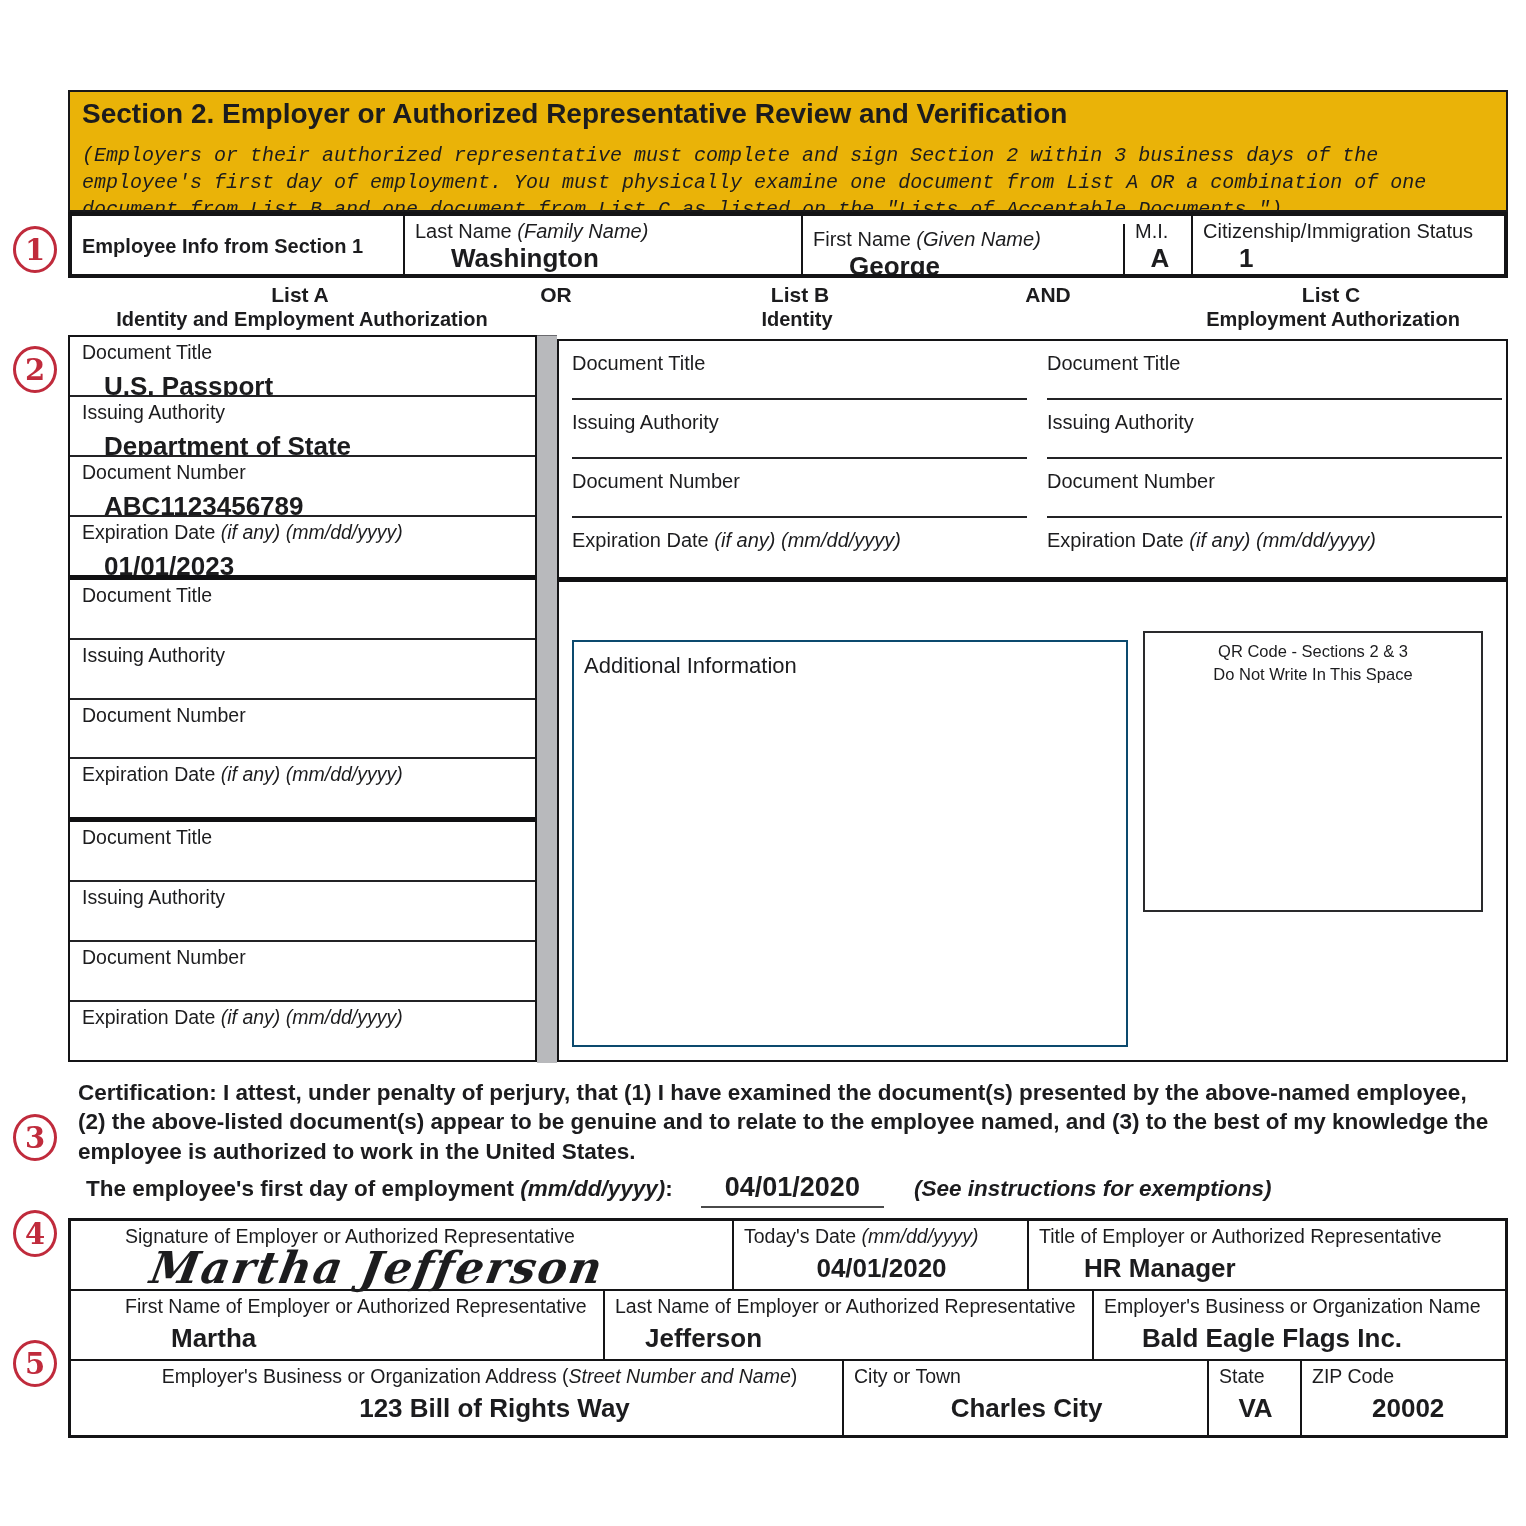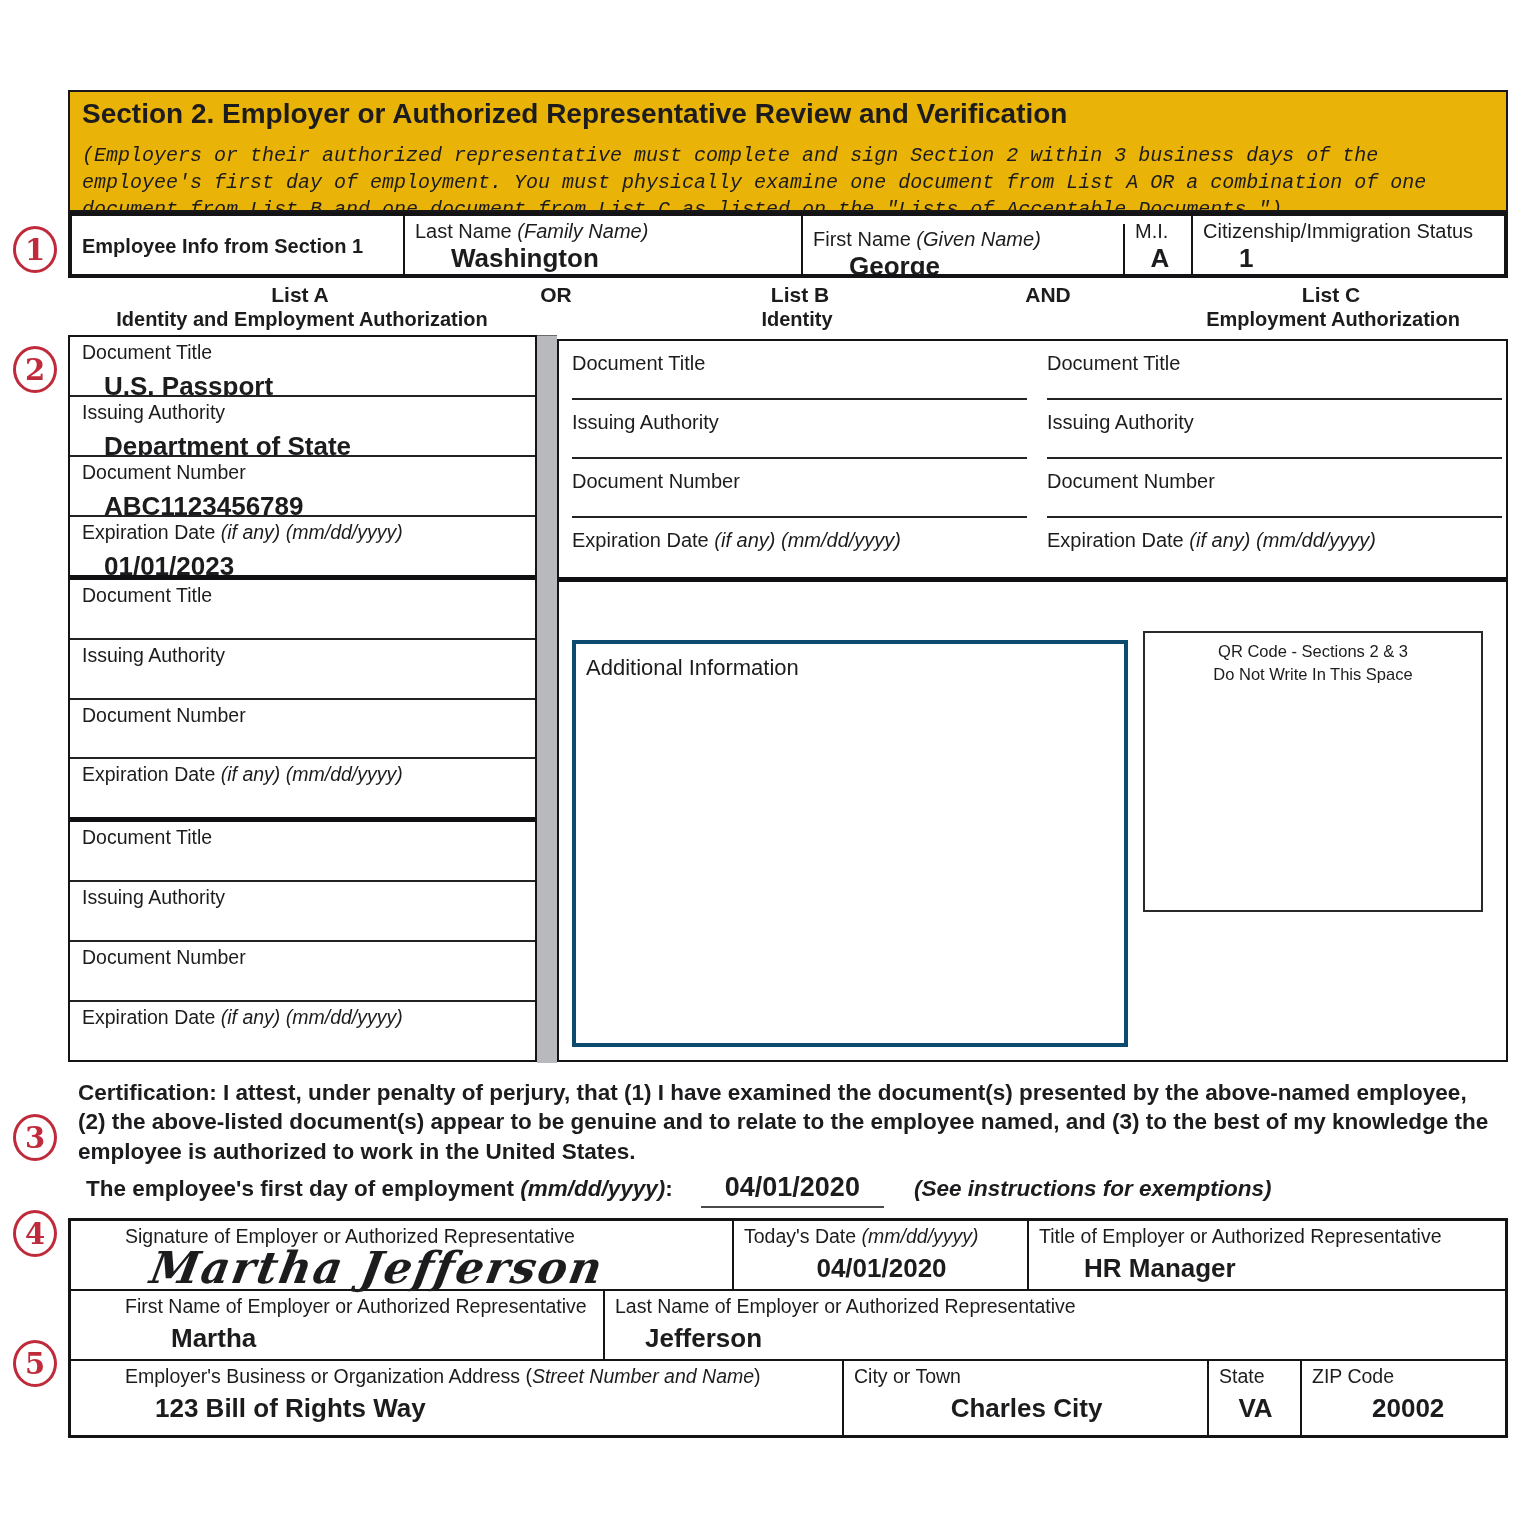--- a/index.html
+++ b/index.html
@@ -51,41 +51,41 @@
   .vbar { left:537px; top:335px; width:20px; height:727px; background:#b8b9bc; border-top:1px solid #6a6a6e; }
 
   
   .rightbox { left:557px; top:339px; width:951px; height:723px; border:2px solid #141416; box-sizing:border-box; background:#fff; }
   .subcol { position:absolute; top:0; }
   .subcol-b { left:13px; width:455px; }
   .subcol-c { left:488px; width:455px; }
   .sub-row { height:59px; box-sizing:border-box; border-bottom:2px solid #232325; padding-top:6px; font-size:20px; }
   .sub-row.last { border-bottom:none; }
   .divider { position:absolute; left:0; right:0; top:236px; height:5px; background:#101012; }
-  .addbox { position:absolute; left:13px; top:299px; width:556px; height:407px; border:4px solid #0c4a6e; box-sizing:border-box; padding:8px 10px; font-size:22px; }
+  .addbox { position:absolute; left:13px; top:299px; width:556px; height:407px; border:2px solid #0c4a6e; box-sizing:border-box; padding:8px 10px; font-size:22px; }
   .qrbox { position:absolute; left:584px; top:290px; width:340px; height:281px; border:2px solid #2a2a2c; box-sizing:border-box; text-align:center; padding-top:7px; font-size:16.5px; line-height:1.4; }
 
   
   .cert { left:78px; top:1078px; width:1438px; font-size:22.5px; font-weight:700; line-height:1.3; }
   .firstday { left:86px; top:1172px; display:flex; align-items:baseline; font-size:22.5px; font-weight:700; }
   .fd-value { font-size:27px; font-weight:700; border-bottom:2px solid #4a4a4a; padding:0 24px 3px; margin-left:28px; }
   .fd-note { font-style:italic; margin-left:30px; }
 
   
   .sig-table { left:68px; top:1218px; width:1440px; border:3px solid #141416; box-sizing:border-box; background:transparent; }
   .sig-row { display:flex; border-top:2px solid #141416;padding-left:44px; }
   .sig-row:first-child { border-top:none; }
   .sig-cell { box-sizing:border-box; border-right:2px solid #141416; padding:4px 8px 0 10px; overflow:visible; }
   .sig-cell:last-child { border-right:none; }
   .sig-cell .lbl { font-size:19.5px; }
   .sig-cell .value { font-size:26px; margin-top:6px; padding-left:30px; }
   .r1 { height:68px; } .r2 { height:68px; } .r3 { height:74px; }
   .c-sig   { width:619px; } .c-date { width:295px; } .c-title { flex:1; }
   .c-ln    { width:489px; } .c-fn   { width:490px; } .c-org  { flex:1; }
-  .c-addr  { width:729px; } .c-city { width:365px; } .c-state{ width:93px; } .c-zip { flex:1; }
+  .c-addr  { width:729px;text-align:center; } .c-city { width:365px; } .c-state{ width:93px; } .c-zip { flex:1; }
   .center .value { padding-left:0; text-align:center; }
   .script {
     font-family:"DejaVu Serif", serif; font-style:italic; font-weight:700;
     font-size:44px; line-height:0.9; display:inline-block; transform:skewX(-10deg);
     margin:0 0 0 26px; letter-spacing:2px; white-space:nowrap; position:relative; z-index:2;
   }
 
   
   .marker {
     position:absolute; left:13px; width:44px; height:47px; box-sizing:border-box;
@@ -284,20 +284,24 @@
     </div>
     <div class="sig-row r2">
       <div class="sig-cell c-fn">
         <div class="lbl">First Name of Employer or Authorized Representative</div>
         <div class="value" style="padding-left:46px">Martha</div>
       </div>
       <div class="sig-cell c-ln">
         <div class="lbl">Last Name of Employer or Authorized Representative</div>
         <div class="value">Jefferson</div>
       </div>
+      <div class="sig-cell c-org">
+        <div class="lbl">Employer's Business or Organization Name</div>
+        <div class="value" style="padding-left:38px">Bald Eagle Flags Inc.</div>
+      </div>
     </div>
     <div class="sig-row r3">
       <div class="sig-cell c-addr">
         <div class="lbl"><span>Employer's Business or Organization Address (</span><span class="it">Street Number and Name</span><span>)</span></div>
         <div class="value">123 Bill of Rights Way</div>
       </div>
       <div class="sig-cell c-city center">
         <div class="lbl" style="text-align:left">City or Town</div>
         <div class="value">Charles City</div>
       </div>

